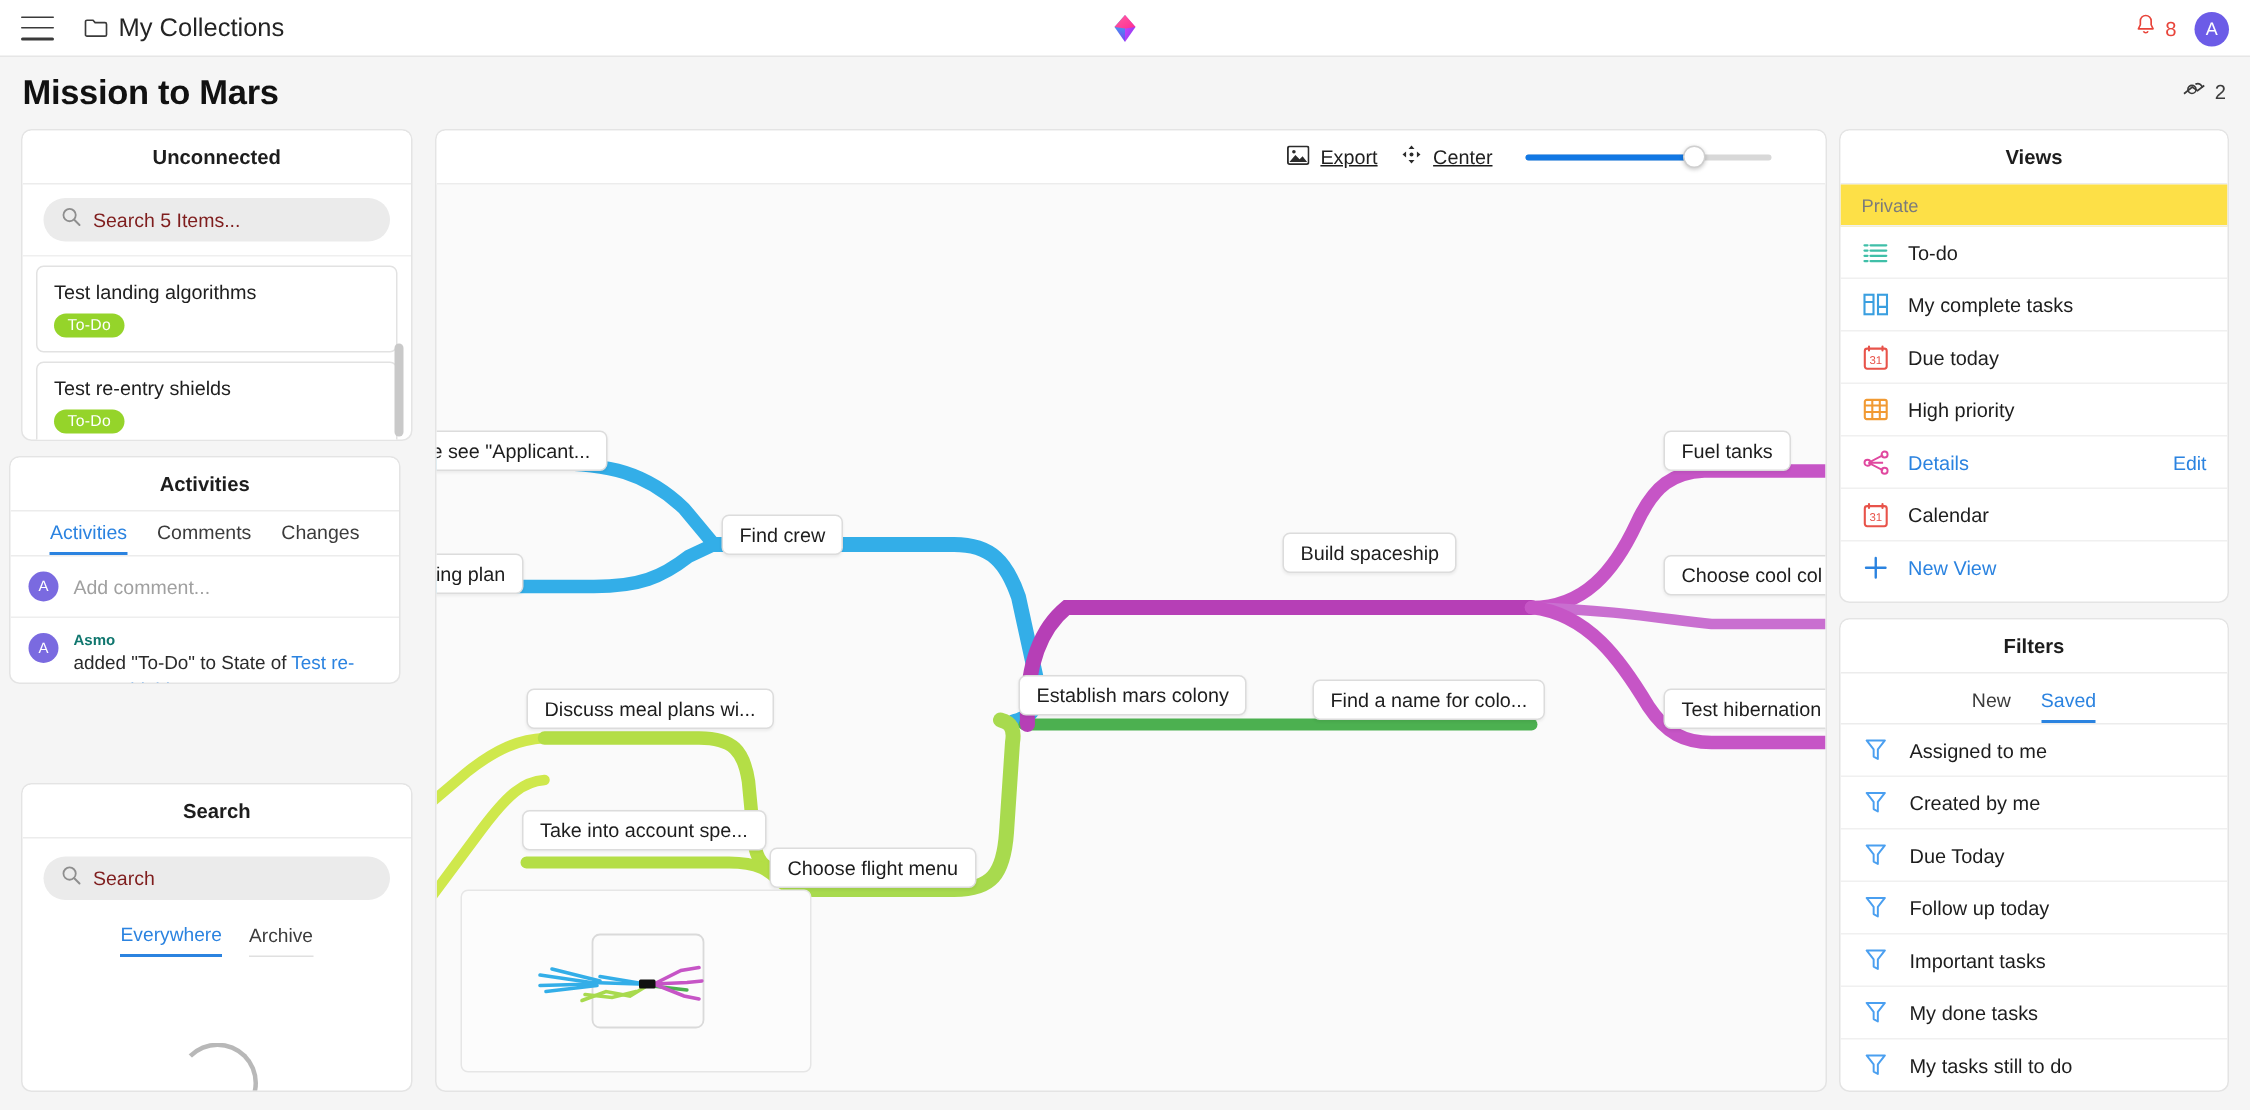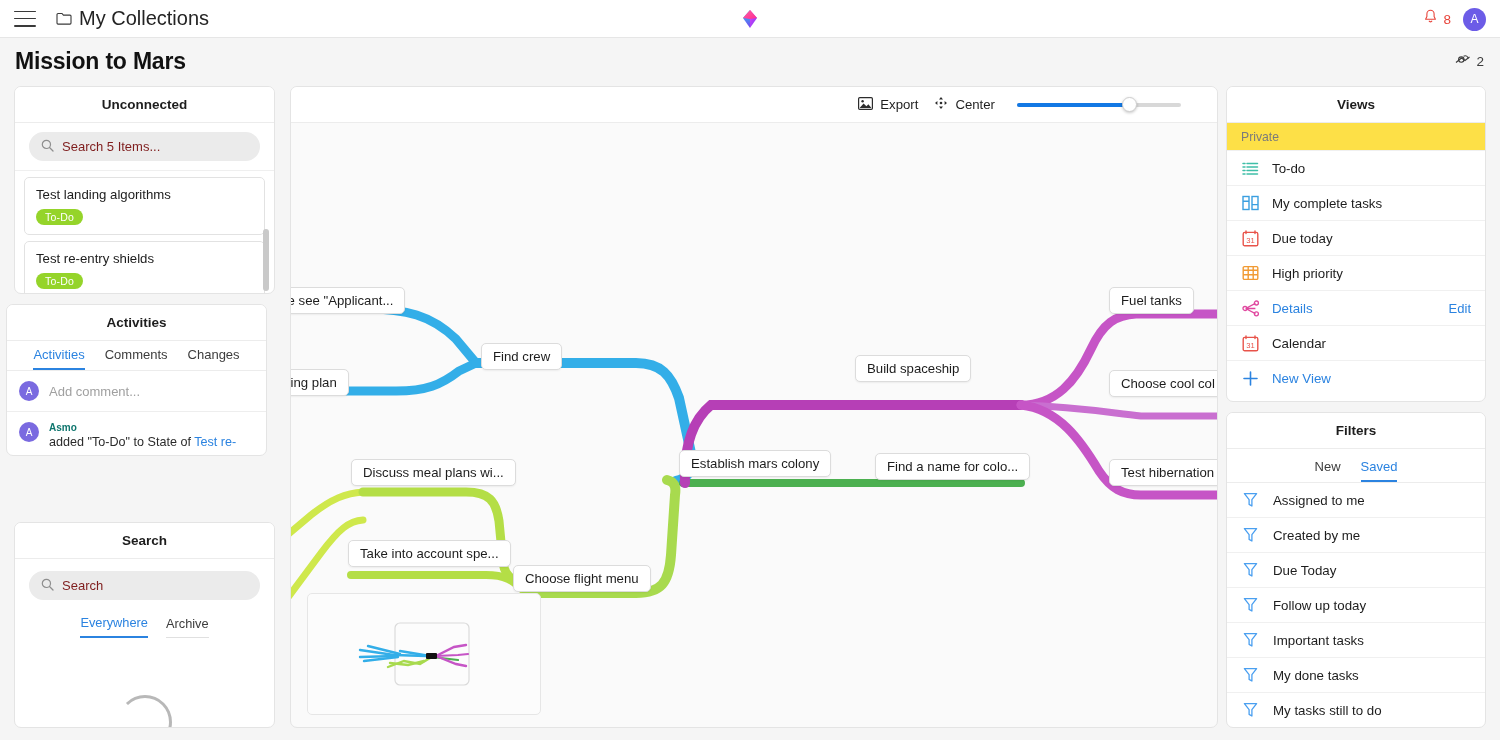--- a/index.html
+++ b/index.html
@@ -21,21 +21,21 @@
     display: flex; align-items: center;
   }
   .hamburger {
     margin-left: 14px; width: 22px; height: 16px;
     display: flex; flex-direction: column; justify-content: space-between;
     cursor: pointer;
   }
   .hamburger span { display: block; height: 1.6px; background: #3a3a3a; border-radius: 1px; }
   .crumb {
     display: flex; align-items: center; gap: 7px;
-    margin-left: 20px; font-size: 20px; color: #242424; cursor: pointer;
+    margin-left: 20px; font-size: 17px; color: #242424; cursor: pointer;
   }
   .folder-ic { width: 16px; height: 13px; position: relative; flex: none; }
   .folder-ic svg { display: block; }
   .logo-wrap {
     position: absolute; left: 50%; top: 8px; transform: translateX(-50%);
     width: 22px; height: 22px;
   }
   .topbar-right {
     position: absolute; right: 14px; top: 0; height: 38px;
     display: flex; align-items: center; gap: 12px;
@@ -140,21 +140,21 @@
     width: 54px; height: 54px; border-radius: 50%;
     border: 3px solid #b8b8b8; border-bottom-color: transparent; border-left-color: transparent;
   }
 
   
   #canvas { left: 290px; top: 86px; width: 928px; height: 642px; background: #fafafa; }
   .canvas-toolbar {
     position: absolute; top: 0; left: 0; width: 100%; height: 36px;
     background: #fff; border-bottom: 1px solid #ececec;
     display: flex; align-items: center; justify-content: flex-end;
-    gap: 16px; padding-right: 36px;
+    gap: 16px; padding-right: 36px; text-decoration: underline;
   }
   .tb-btn { display: flex; align-items: center; gap: 7px; font-size: 13.2px; color: #1f1f1f; cursor: pointer; }
   .zoom-slider { position: relative; width: 164px; height: 14px; display: flex; align-items: center; margin-left: 6px; }
   .zs-track { position: absolute; left: 0; right: 0; height: 4px; background: #d8d8d8; border-radius: 2px; }
   .zs-fill { position: absolute; left: 0; height: 4px; background: #1278e4; border-radius: 2px; }
   .zs-knob {
     position: absolute; width: 15px; height: 15px; border-radius: 50%;
     background: #fff; border: 1px solid #cfcfcf; box-shadow: 0 1px 3px rgba(0,0,0,.22);
     cursor: pointer;
   }

